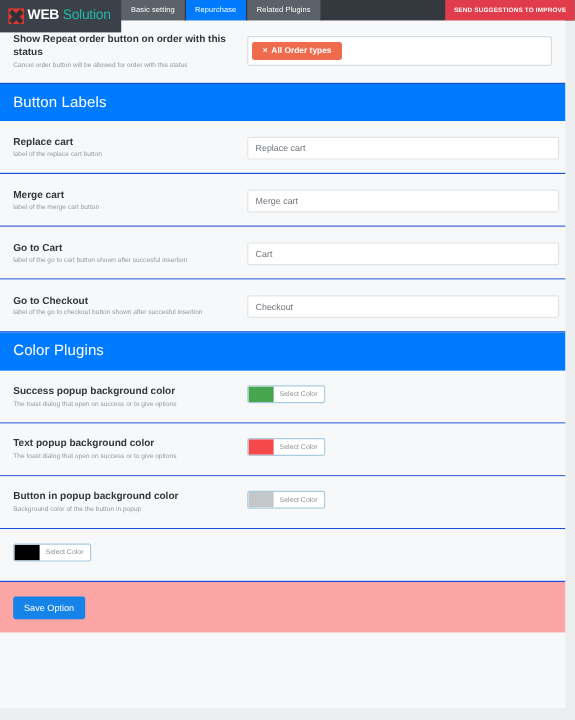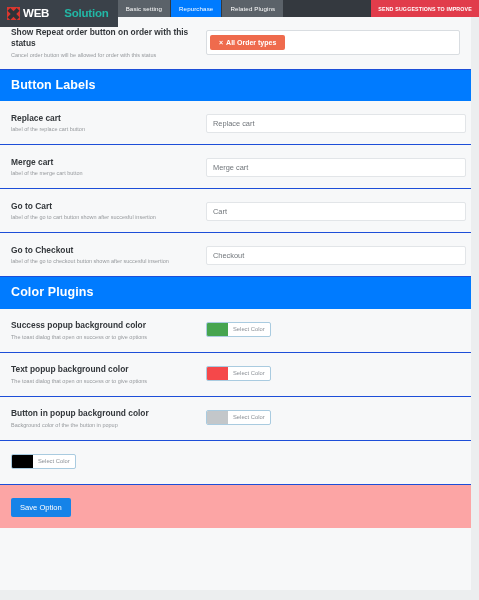--- a/index.html
+++ b/index.html
@@ -58,24 +58,23 @@
   .logo-web {
     color: #ffffff;
     font-size: 11.5px;
     font-weight: bold;
     letter-spacing: -0.2px;
     line-height: 1;
   }
   .logo-solution {
     color: #22b8a6;
     font-size: 11.5px;
-    font-weight: bold;
+    font-weight: normal;
     letter-spacing: -0.2px;
     line-height: 1;
-    margin-left: 12px;
   }
   .nav-tab {
     display: flex;
     align-items: center;
     justify-content: center;
     padding: 0 8px;
     font-size: 6.2px;
     color: #ffffff;
     background: #5b6269;
     border-right: 1px solid #34393f;
@@ -154,21 +153,20 @@
   .tag-x { font-weight: bold; font-size: 7px; }
 
   
   .section-head {
     background: #007bff;
     color: #ffffff;
     font-size: 12.5px;
     padding: 8px 11px;
     letter-spacing: 0.1px;
     line-height: 1.25;
-    font-weight: bold;
   }
 
   
   .text-input {
     width: 260px;
     height: 19px;
     border: 1px solid #e2e5e8;
     border-radius: 2px;
     background: #ffffff;
     font-size: 7.4px;

